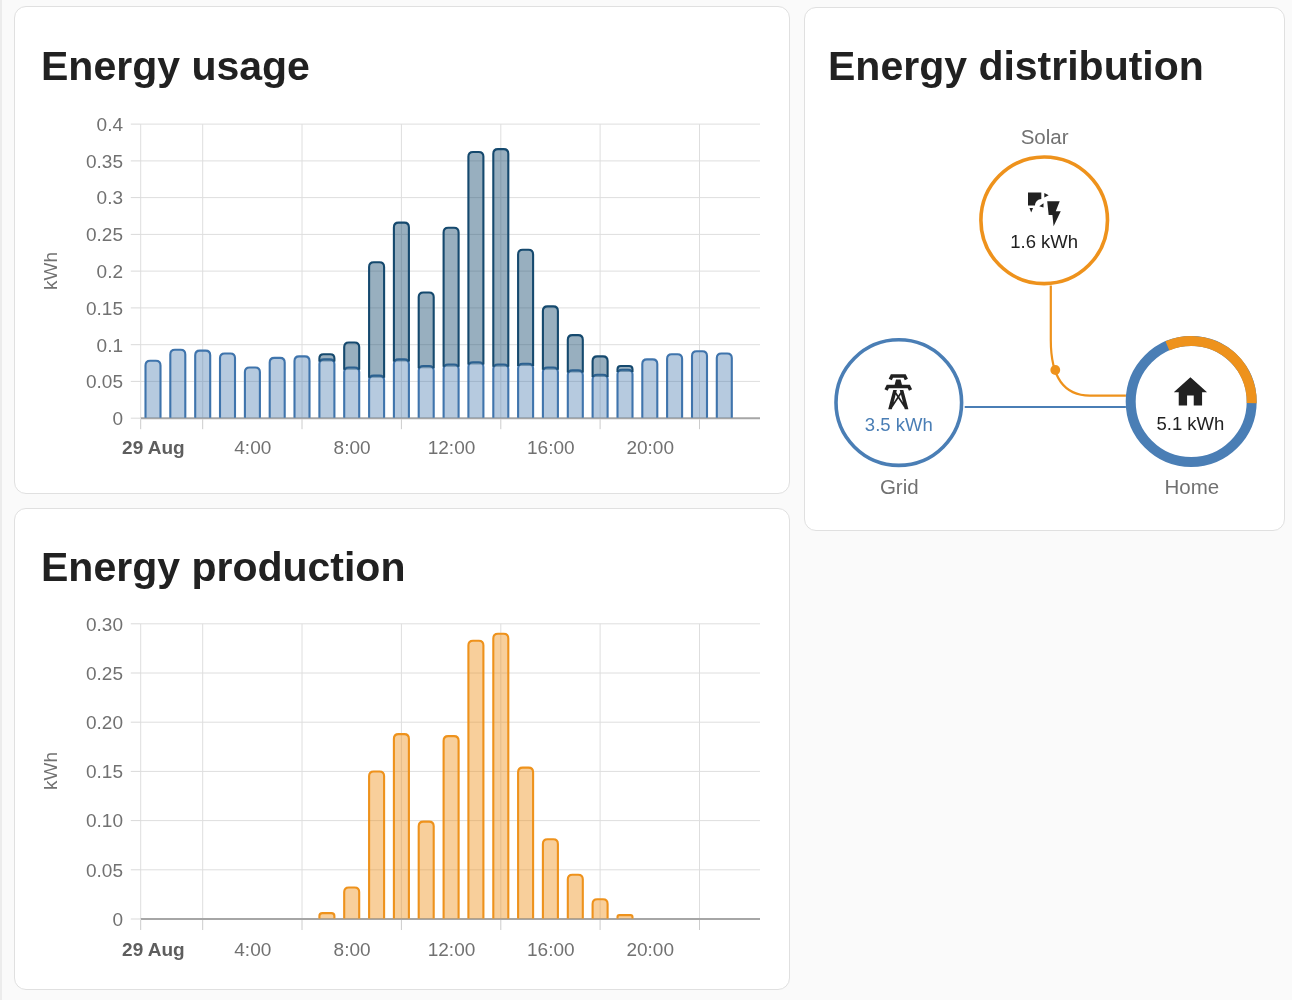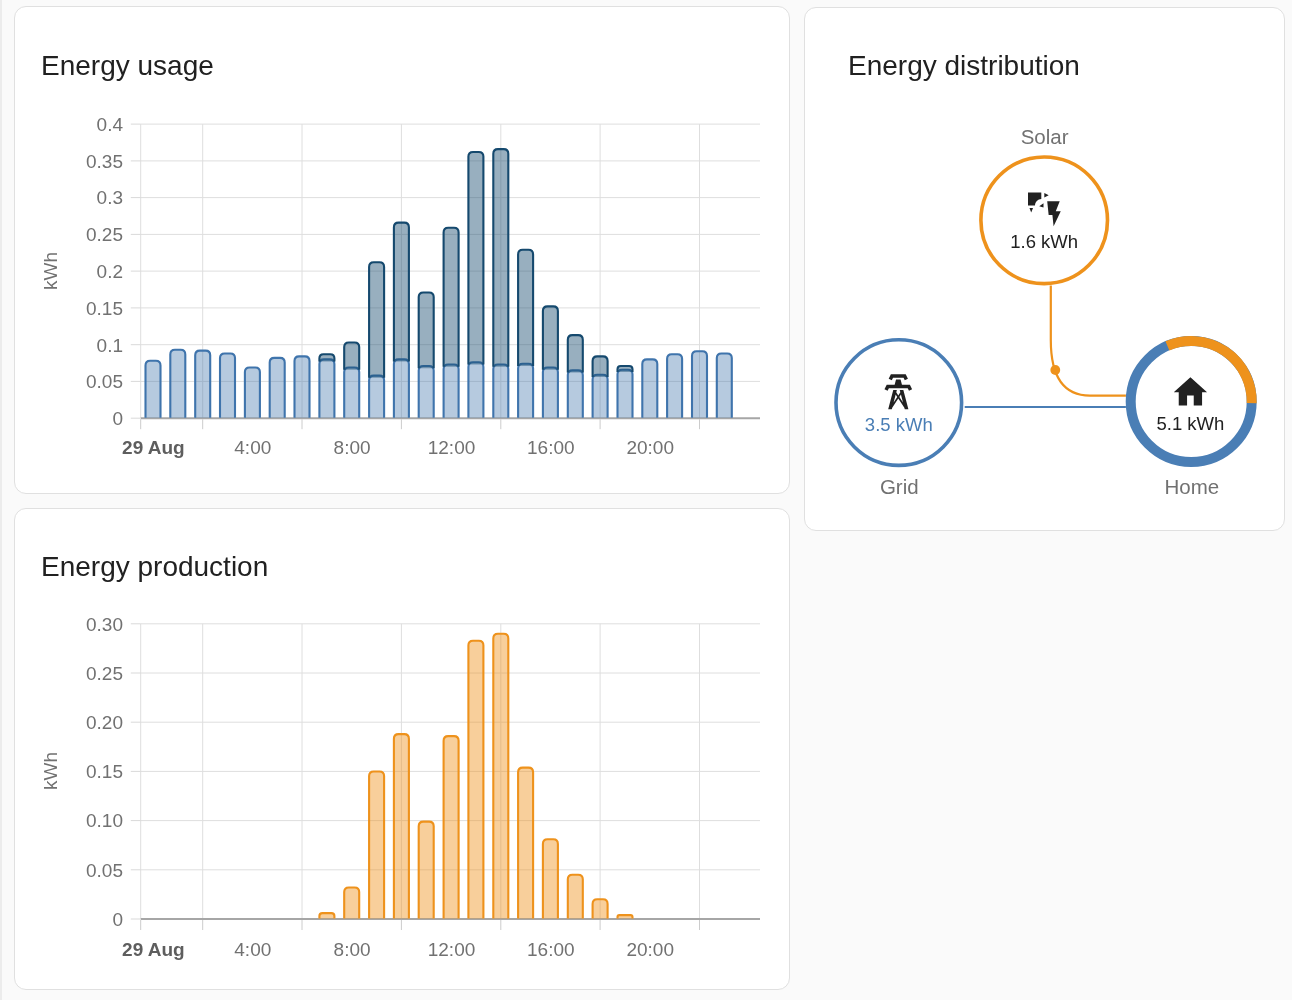--- a/index.html
+++ b/index.html
@@ -1,28 +1,28 @@
 <!DOCTYPE html>
 <html><head>
 <meta charset="utf-8">
 <style>
   html,body { margin:0; padding:0; }
   body { width:1292px; height:1000px; background:#fafafa;
          font-family:"Liberation Sans", sans-serif; position:relative; overflow:hidden; }
   .card { position:absolute; background:#fff; border:1px solid #e0e0e0; border-radius:12px; box-sizing:border-box; }
-  .title { position:absolute; font-size:28px; color:#212121; line-height:38.5px; letter-spacing:0; }
+  .title { position:absolute; font-size:41px; color:#212121; line-height:38.5px; letter-spacing:0;font-weight:bold; }
 </style>
 </head>
 <body>
   <div style="position:absolute;left:0;top:0;width:2px;height:1000px;background:#ececec;"></div>
   <div class="card" style="left:14px; top:6px; width:776px; height:488px;"></div>
   <div class="card" style="left:804px; top:7px; width:481px; height:524px;"></div>
   <div class="card" style="left:14px; top:508px; width:776px; height:482px;"></div>
   <div class="title" style="left:41px; top:47px;">Energy usage</div>
-  <div class="title" style="left:848px; top:47px;text-align:center;">Energy distribution</div>
+  <div class="title" style="left:828px; top:47px;text-align:center;">Energy distribution</div>
   <div class="title" style="left:41px; top:548px;">Energy production</div>
   <svg width="1292" height="1000" viewBox="0 0 1292 1000" style="position:absolute; left:0; top:0;" font-family="Liberation Sans, sans-serif">
 <line x1="140.7" y1="124.1" x2="760.0" y2="124.1" stroke="#dedede" stroke-width="1"></line>
 <line x1="140.7" y1="160.9" x2="760.0" y2="160.9" stroke="#dedede" stroke-width="1"></line>
 <line x1="140.7" y1="197.6" x2="760.0" y2="197.6" stroke="#dedede" stroke-width="1"></line>
 <line x1="140.7" y1="234.4" x2="760.0" y2="234.4" stroke="#dedede" stroke-width="1"></line>
 <line x1="140.7" y1="271.1" x2="760.0" y2="271.1" stroke="#dedede" stroke-width="1"></line>
 <line x1="140.7" y1="307.9" x2="760.0" y2="307.9" stroke="#dedede" stroke-width="1"></line>
 <line x1="140.7" y1="344.7" x2="760.0" y2="344.7" stroke="#dedede" stroke-width="1"></line>
 <line x1="140.7" y1="381.4" x2="760.0" y2="381.4" stroke="#dedede" stroke-width="1"></line>

